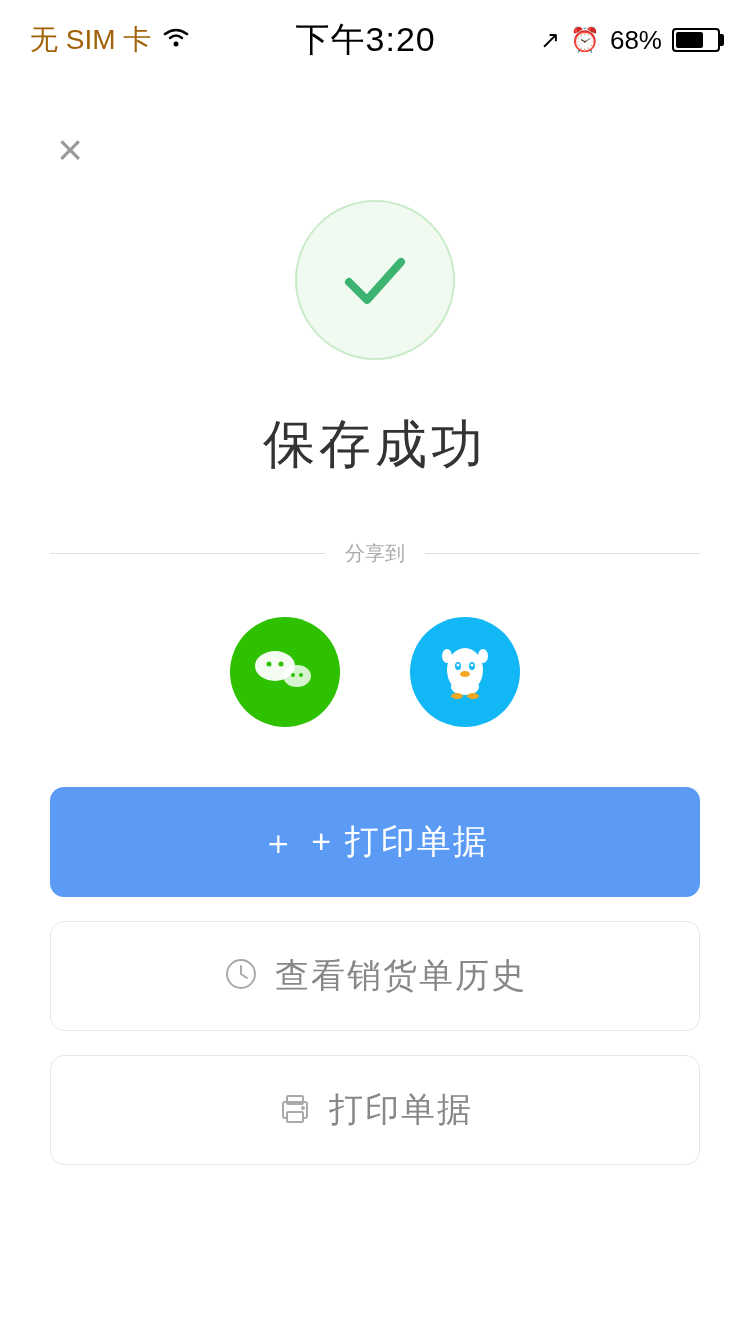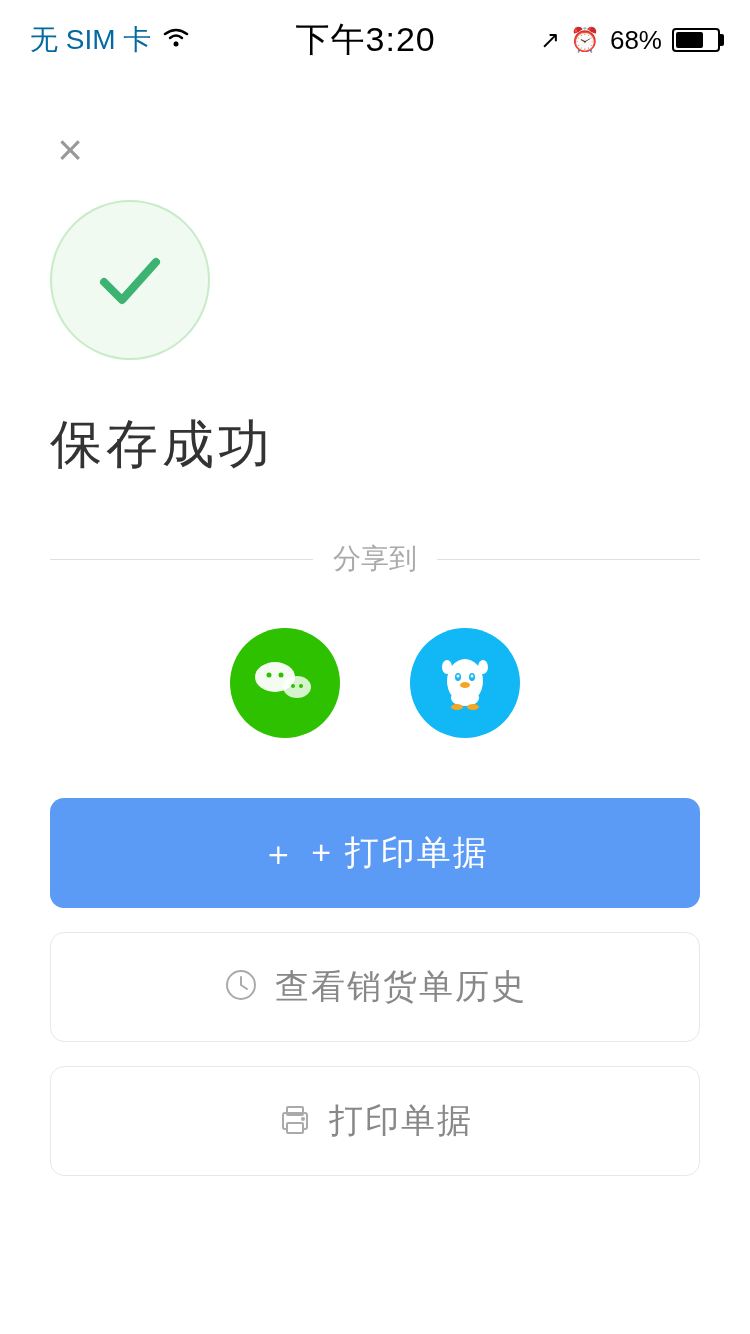--- a/index.html
+++ b/index.html
@@ -22,21 +22,21 @@
       align-items: center;
       justify-content: space-between;
       padding: 0 30px;
     }
 
     .status-left {
       display: flex;
       align-items: center;
       gap: 10px;
       font-size: 28px;
-      color: #0369a1;
+      color: #a16207;
       font-weight: 500;
     }
 
     .status-center {
       font-size: 34px;
       font-weight: 400;
       color: #000;
       letter-spacing: 1px;
     }
 
@@ -104,20 +104,21 @@
       font-size: 44px;
       color: #999;
       font-weight: 300;
       line-height: 1;
     }
 
     
     .success-area {
       display: flex;
       flex-direction: column;
+      align-items: center;
       margin-top: 80px;
       margin-bottom: 60px;
     }
 
     .success-circle {
       width: 160px;
       height: 160px;
       border-radius: 50%;
       background: #f0faf0;
       border: 2px solid #c8ebc8;
@@ -154,21 +155,21 @@
 
     .share-divider::before,
     .share-divider::after {
       content: '';
       flex: 1;
       height: 1px;
       background: #e0e0e0;
     }
 
     .share-label {
-      font-size: 28px;
+      font-size: 20px;
       color: #aaa;
       padding: 0 20px;
     }
 
     .share-icons {
       display: flex;
       justify-content: center;
       gap: 70px;
     }
 

